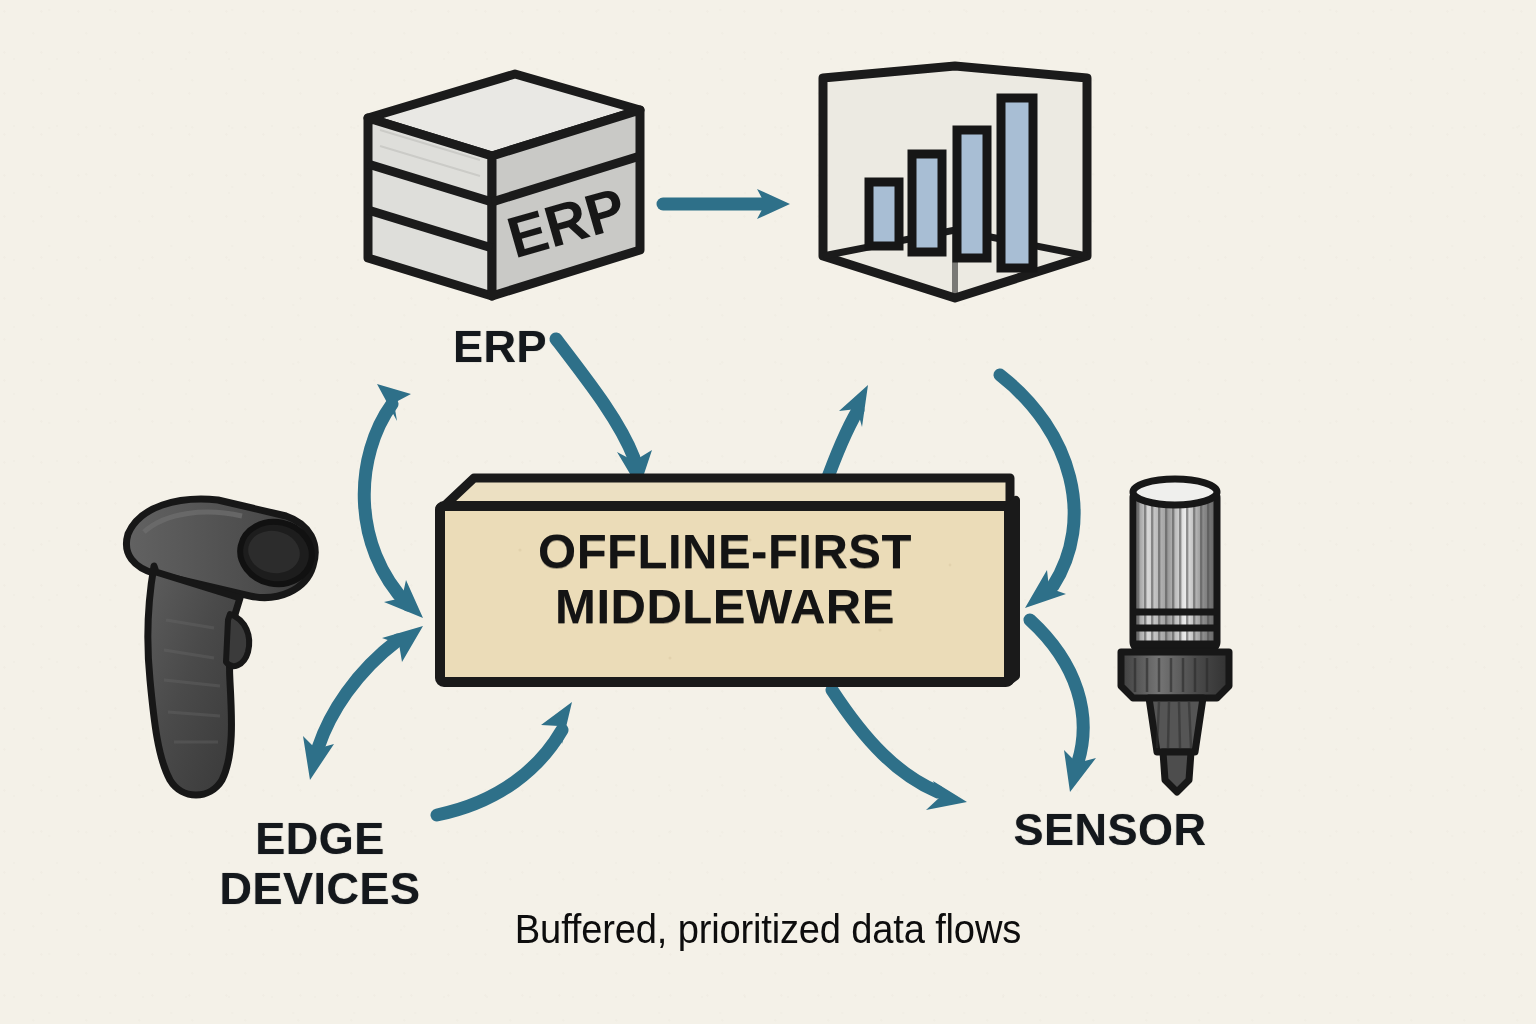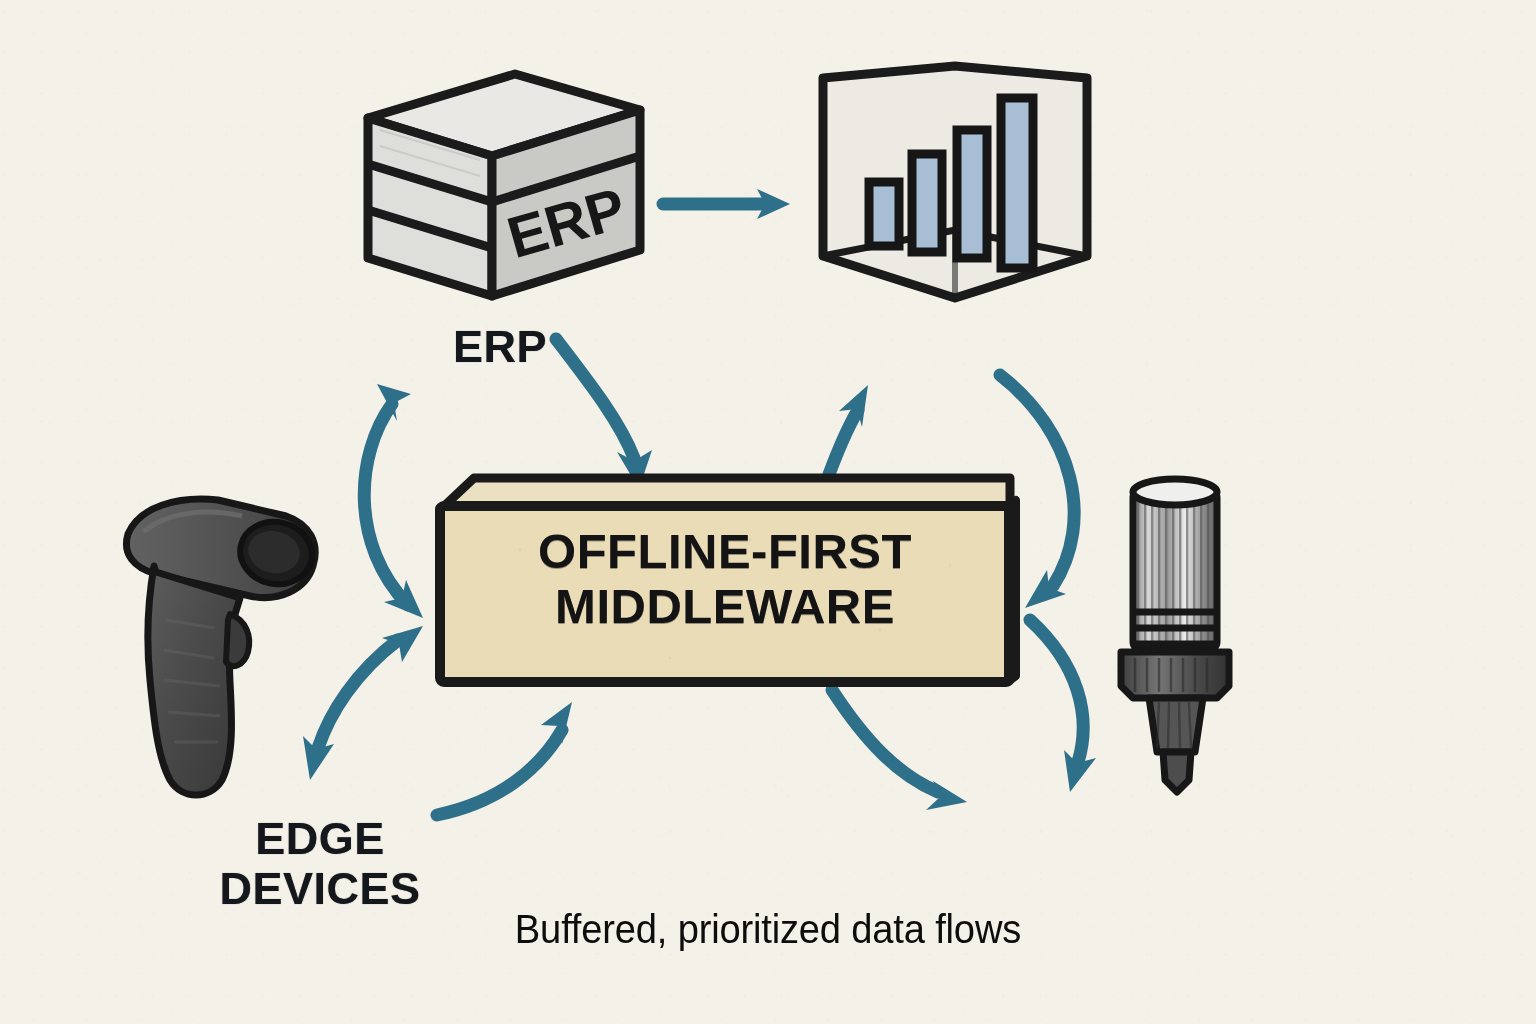--- a/index.html
+++ b/index.html
@@ -279,20 +279,21 @@
 
       <path d="M54,236 L108,236 L100,290 L62,290 Z" fill="#555555" stroke="#171717" stroke-width="7" stroke-linejoin="round"></path>
       <g stroke="#2d2d2d" stroke-width="2.5" opacity=".55">
         <path d="M64,240 L62,286 M74,240 L73,286 M84,240 L85,286 M94,240 L96,286"></path>
       </g>
 
       <path d="M68,290 L96,290 L94,318 L82,330 L70,318 Z" fill="#4d4d4d" stroke="#171717" stroke-width="7" stroke-linejoin="round"></path>
     </svg>
   </div>
 
+  <div class="node-label" id="lbl-sensor">SENSOR</div>
 
   <div class="node" id="middleware">
     <svg width="590" height="222" viewBox="0 0 590 222" style="position:absolute;left:0;top:0;">
 
       <path d="M10,40 L44,8 L580,8 L580,38 L10,38 Z" fill="#ece0c2" stroke="#1a1a1a" stroke-width="9" stroke-linejoin="round"></path>
 
       <rect x="10" y="36" width="570" height="176" rx="4" fill="#ebdcb8" stroke="#1a1a1a" stroke-width="10" stroke-linejoin="round"></rect>
 
       <path d="M578,38 L586,30 L586,206 L578,212 Z" fill="#ddcca6" stroke="#1a1a1a" stroke-width="8" stroke-linejoin="round"></path>
 

